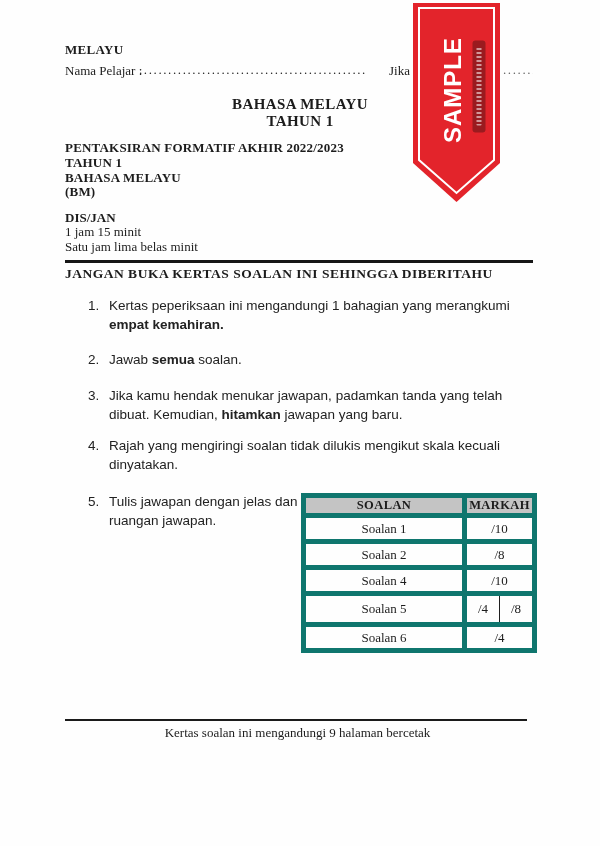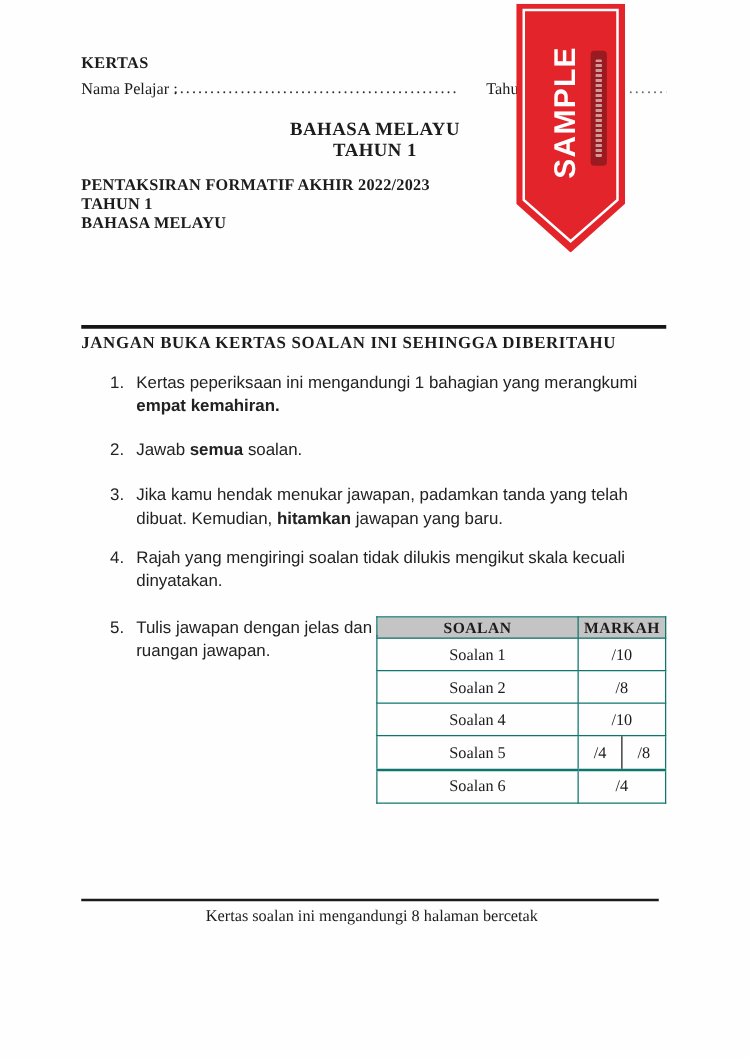--- a/index.html
+++ b/index.html
@@ -96,21 +96,21 @@
 
   
   .marks-table {
     position:absolute; left:301px; top:493px; width:231px;
     border-collapse:collapse; table-layout:fixed;
     font-size:13px;
   }
   .marks-table col.c1 { width:161px; }
   .marks-table col.c2 { width:70px; }
   .marks-table th, .marks-table td {
-    border:1px solid #0f766e; text-align:center; vertical-align:middle;
+    border:5px solid #0f766e; text-align:center; vertical-align:middle;
   }
   .marks-table th {
     background:#c4c4c4; font-weight:bold; font-size:12.5px;
     letter-spacing:.4px; height:17px;
   }
   .marks-table td { height:26px; }
   .marks-table { border:1.5px solid #1f1f1f; }
   .row-thick td { border-bottom-width:2px;margin-top:45px; }
   .split { display:flex; height:100%; align-items:center; }
   .split span { flex:1; }
@@ -125,26 +125,26 @@
   .footer-text {
     position:absolute; left:65px; top:725px; width:465px; text-align:center;
     font-size:13px;
   }
 </style>
 </head>
 <body>
 
 <div class="page">
 
-  <div class="sulit">KERTAS</div>
+  <div class="sulit">MELAYU</div>
 
   <div class="name-line">
     <span class="name-label">Nama Pelajar :</span>
     <span class="name-dots">......................................................................</span>
-    <span class="year-label">Tahu</span>
+    <span class="year-label">Jika</span>
     <span class="year-dots">........</span>
   </div>
 
   <div class="ribbon">
     <svg viewBox="0 0 87 199" width="87" height="199">
       <polygon points="0,0 87,0 87,160 43.5,199 0,160" fill="#e3242b"></polygon>
       <path d="M6,5 L81,5 L81,157 L43.5,190 L6,157 Z" fill="none" stroke="#ffffff" stroke-width="2"></path>
     </svg>
     <div class="sample-text">SAMPLE</div>
     <div class="watermark-badge"></div>
@@ -152,22 +152,28 @@
 
   <div class="main-title">
     <div>BAHASA MELAYU</div>
     <div>TAHUN 1</div>
   </div>
 
   <div class="exam-info">
     <div>PENTAKSIRAN FORMATIF AKHIR 2022/2023</div>
     <div>TAHUN 1</div>
     <div>BAHASA MELAYU</div>
-  </div>
-
+    <div>(BM)</div>
+  </div>
+
+  <div class="session-info">
+    <div class="session">DIS/JAN</div>
+    <div>1 jam 15 minit</div>
+    <div>Satu jam lima belas minit</div>
+  </div>
 
   <div class="rule-thick"></div>
   <div class="notice">JANGAN BUKA KERTAS SOALAN INI SEHINGGA DIBERITAHU</div>
 
   <div class="instructions">
     <div class="item mb1">
       <span class="num">1.</span>
       <span class="itext"><span>Kertas peperiksaan ini mengandungi 1 bahagian yang merangkumi </span><b>empat kemahiran.</b><span></span></span>
     </div>
     <div class="item mb2">
@@ -220,15 +226,15 @@
       </td>
     </tr>
     <tr>
       <td>Soalan 6</td>
       <td>/4</td>
     </tr>
   </tbody>
     </table>
 
   <div class="rule-footer"></div>
-  <div class="footer-text">Kertas soalan ini mengandungi 8 halaman bercetak</div>
+  <div class="footer-text">Kertas soalan ini mengandungi 9 halaman bercetak</div>
 
 </div>
 
 </body></html>

